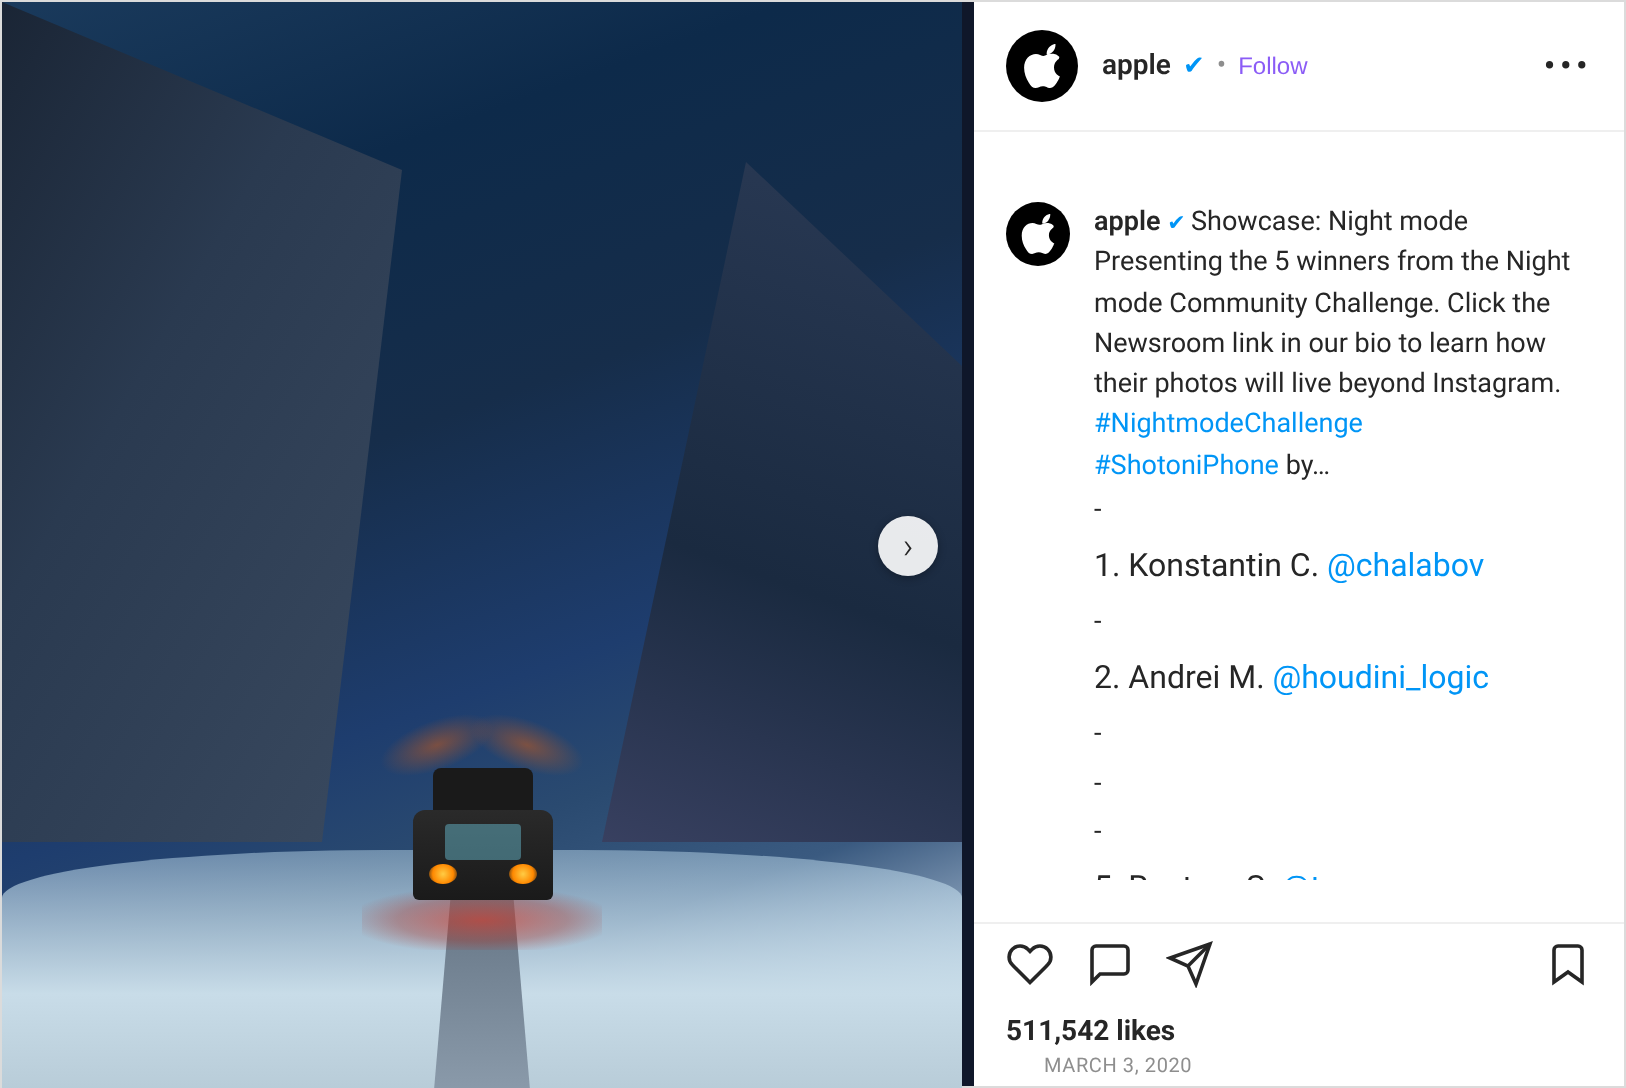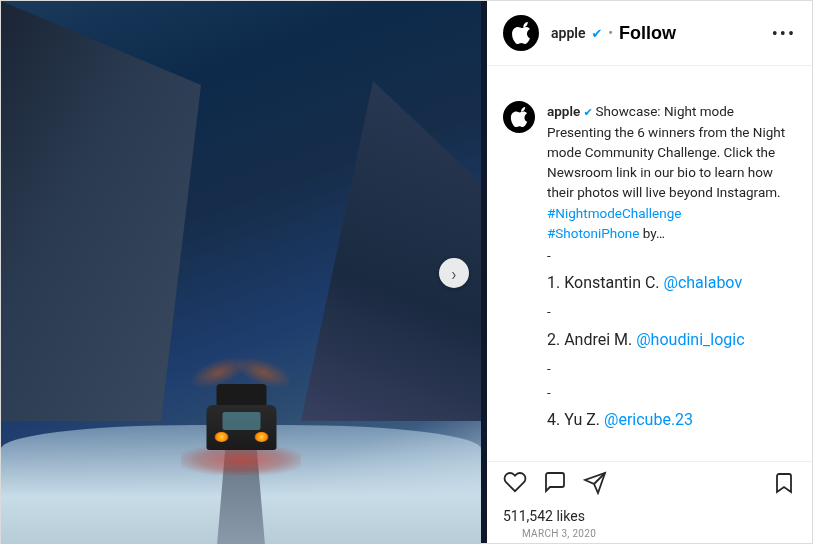--- a/index.html
+++ b/index.html
@@ -188,23 +188,23 @@
     }
     .verified-icon {
       color: #0095f6;
       font-size: 13px;
     }
     .dot-sep {
       color: #8e8e8e;
       font-size: 14px;
     }
     .follow-btn {
-      color: #000000;
-      font-weight: 700;
-      font-size: 18px;
+      color: #8b5cf6;
+      font-weight: 400;
+      font-size: 12px;
       cursor: pointer;
       background: none;
       border: none;
     }
     .more-btn {
       margin-left: auto;
       cursor: pointer;
       font-size: 20px;
       color: #262626;
       letter-spacing: 1px;
@@ -278,21 +278,21 @@
       color: #262626;
     }
     .bookmark-icon {
       margin-left: auto;
       cursor: pointer;
       font-size: 22px;
       color: #262626;
     }
     .likes-row {
       font-size: 14px;
-      font-weight: 400;
+      font-weight: 700;
       color: #262626;
       margin-top: 8px;
     }
     .date-row {
       font-size: 10px;
       color: #8e8e8e;
       margin-top: 4px;
       text-transform: uppercase;
       letter-spacing: 0.3px;
       margin-left: 19px;
@@ -344,38 +344,35 @@
     <div class="post-comments">
       <div class="comment-row">
         <div class="comment-avatar">
           <svg class="comment-avatar-apple" viewBox="0 0 814 1000">
             <path fill="white" d="M788.1 340.9c-5.8 4.5-108.2 62.2-108.2 190.5 0 148.4 130.3 200.9 134.2 202.2-.6 3.2-20.7 71.9-68.7 141.9-42.8 61.6-87.5 123.1-155.5 123.1s-85.5-39.5-164-39.5c-76 0-103.7 40.8-165.9 40.8s-105-37.3-155.5-127.4C46.7 790.7 0 663 0 541.8c0-207.5 135.4-317.3 269-317.3 70.1 0 128.4 46.4 172.5 46.4 42.8 0 109.1-49 192.5-49 31 0 108.3 2.6 168.1 75.2zm-126.8-174.5c29.9-38.5 52.4-92.2 52.4-145.9 0-7.7-.6-15.4-1.9-22.4-49.4 1.9-108.2 33.1-143.6 78.1-27.5 32.4-55.7 86.1-55.7 140.5 0 8.3 1.3 16.6 1.9 19.2 3.2.6 8.3 1.3 13.4 1.3 44.4 0 98.8-29.9 133.5-70.8z"></path>
           </svg>
         </div>
         <div class="comment-text">
           <span class="commenter-name">apple</span>
           <span class="verified-small"> ✔ </span>
-          <span>Showcase: Night mode Presenting the 6 winners from the Night mode Community Challenge. Click the Newsroom link in our bio to learn how their photos will live beyond Instagram.</span><br>
+          <span>Showcase: Night mode Presenting the 5 winners from the Night mode Community Challenge. Click the Newsroom link in our bio to learn how their photos will live beyond Instagram.</span><br>
           <span class="hashtag">#NightmodeChallenge</span><br>
           <span class="hashtag">#ShotoniPhone</span>
           <span> by…</span>
 
           <div class="dash-row">-</div>
           <div class="list-item-row">
             1. Konstantin C. <span class="mention">@chalabov</span>
           </div>
           <div class="dash-row">-</div>
           <div class="list-item-row">
             2. Andrei M. <span class="mention">@houdini_logic</span>
           </div>
           <div class="dash-row">-</div>
           <div class="dash-row">-</div>
-          <div class="list-item-row">
-            4. Yu Z. <span class="mention">@ericube.23</span>
-          </div>
           <div class="dash-row">-</div>
           <div class="list-item-row">
             5. Rustam S. <span class="mention">@tomrus</span>
           </div>
           
           
         </div>
       </div>
     </div>
 

